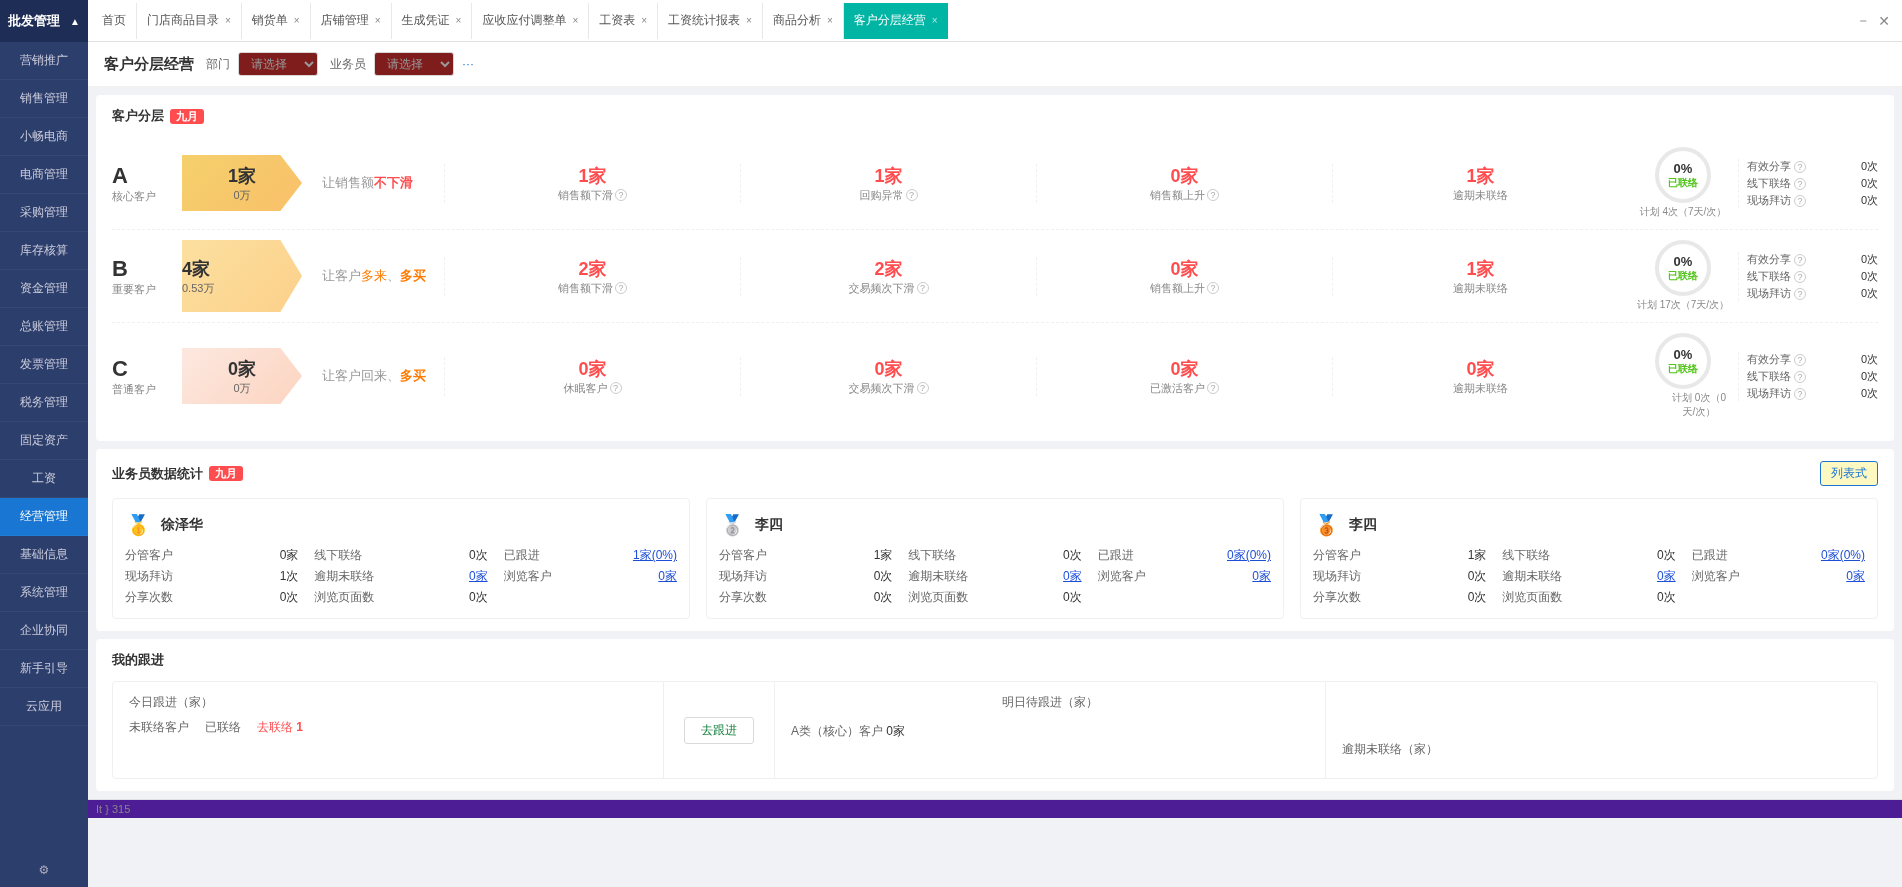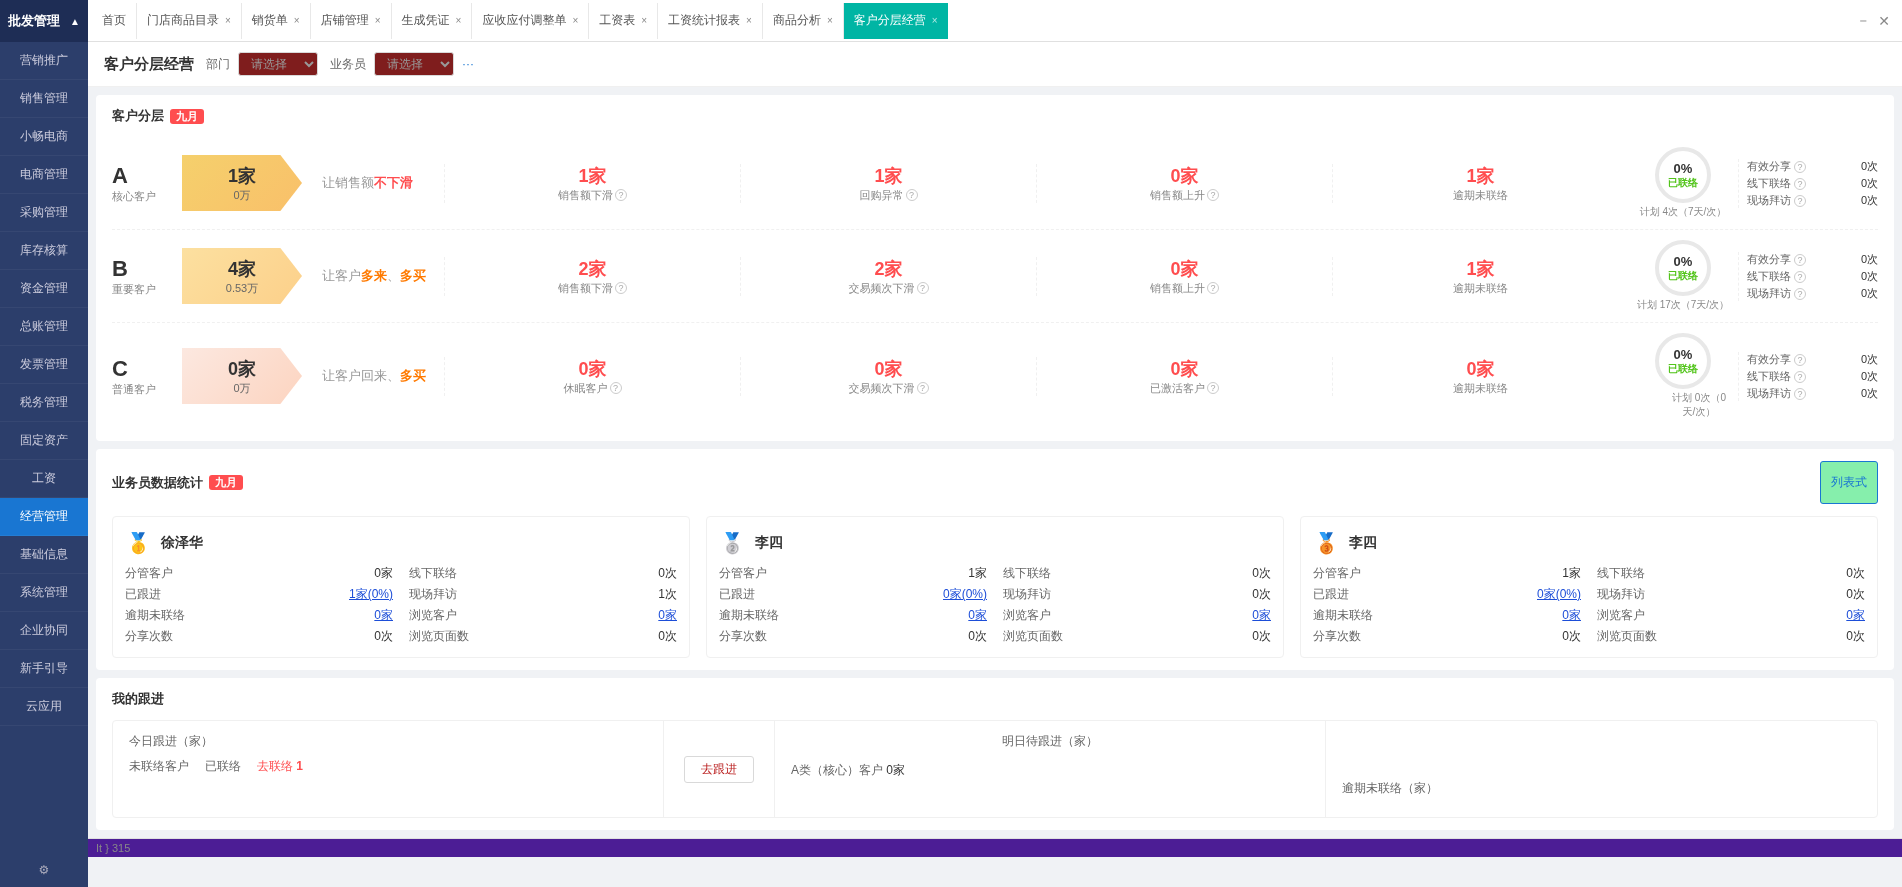--- a/index.html
+++ b/index.html
@@ -271,24 +271,23 @@
       height: 56px;
       display: flex;
       flex-direction: column;
       align-items: center;
       justify-content: center;
     }
     .count-box-b {
       background: linear-gradient(135deg, #fce0a0, #fcd08a);
       clip-path: polygon(0 0, 82% 0, 100% 50%, 82% 100%, 0 100%);
       width: 120px;
-      height: 56px;
-      display: flex;
-      flex-direction: column;
-      align-items: center;
+      height: 72px;
+      display: flex;
+      flex-direction: column;
       justify-content: center;
     }
     .count-box-c {
       background: linear-gradient(135deg, #fce8e0, #fcd4c0);
       clip-path: polygon(0 0, 82% 0, 100% 50%, 82% 100%, 0 100%);
       width: 120px;
       height: 56px;
       display: flex;
       flex-direction: column;
       align-items: center;
@@ -304,22 +303,22 @@
     }
     .biz-header {
       display: flex;
       justify-content: space-between;
       align-items: center;
       margin-bottom: 12px;
     }
     .list-view-btn {
       border: 1px solid #1976d2;
       color: #1976d2;
-      background: #86efac;
-      padding: 12px 10px;
+      background: #fef9c3;
+      padding: 3px 10px;
       border-radius: 3px;
       cursor: pointer;
       font-size: 12px;
     }
 
     .biz-cards {
       display: grid;
       grid-template-columns: repeat(3, 1fr);
       gap: 16px;
     }
@@ -338,21 +337,21 @@
       width: 28px;
       height: 28px;
       display: flex;
       align-items: center;
       justify-content: center;
       font-size: 20px;
     }
     .biz-name { font-size: 14px; font-weight: bold; color: #333; }
     .biz-stats {
       display: grid;
-      grid-template-columns: 1fr 1fr;
+      grid-template-columns: 1fr 1fr 1fr;
       gap: 4px 16px;
     }
     .biz-stat-row {
       display: flex;
       justify-content: space-between;
       font-size: 12px;
       color: #666;
     }
     .biz-stat-val { color: #1d4ed8; text-decoration: underline; cursor: pointer; margin-left: 28px; }
     .biz-stat-val-plain { color: #333; }
@@ -360,21 +359,21 @@
     
     .followup-section {
       background: #fff;
       margin: 0 8px 8px 8px;
       border-radius: 4px;
       padding: 12px 16px;
     }
     .followup-btn {
       border: 1px solid #d9d9d9;
       background: #fff;
-      color: #b91c1c;
+      color: #15803d;
       padding: 4px 16px;
       border-radius: 3px;
       cursor: pointer;
       font-size: 12px;
       white-space: nowrap;
     }
 
     
     .bottom-hint {
       background: #4c1d95;
@@ -550,21 +549,21 @@
     <div class="tier-label">
       <span class="tier-letter">B</span>
       <span class="tier-name">重要客户</span>
     </div>
     <div style="margin-right:12px;">
       <div class="count-box-b">
         <span style="font-size:18px;font-weight:bold;color:#333;position:relative;">4家</span>
         <span style="font-size:11px;color:#666;position:relative;">0.53万</span>
       </div>
     </div>
-    <div class="tier-action">让客户<span style="color:#ff7a00;font-weight:bold;">多来</span>、<span style="color:#ff7a00;font-weight:bold;">多买</span></div>
+    <div class="tier-action">让客户<span style="color:#ff7a00;font-weight:normal;">多来</span>、<span style="color:#ff7a00;font-weight:bold;">多买</span></div>
     <div class="tier-stat">
       <span class="tier-stat-num">2家</span>
       <span class="tier-stat-label">销售额下滑 <span class="info-icon">?</span></span>
     </div>
     <div class="tier-stat">
       <span class="tier-stat-num">2家</span>
       <span class="tier-stat-label">交易频次下滑 <span class="info-icon">?</span></span>
     </div>
     <div class="tier-stat">
       <span class="tier-stat-num">0家</span>

